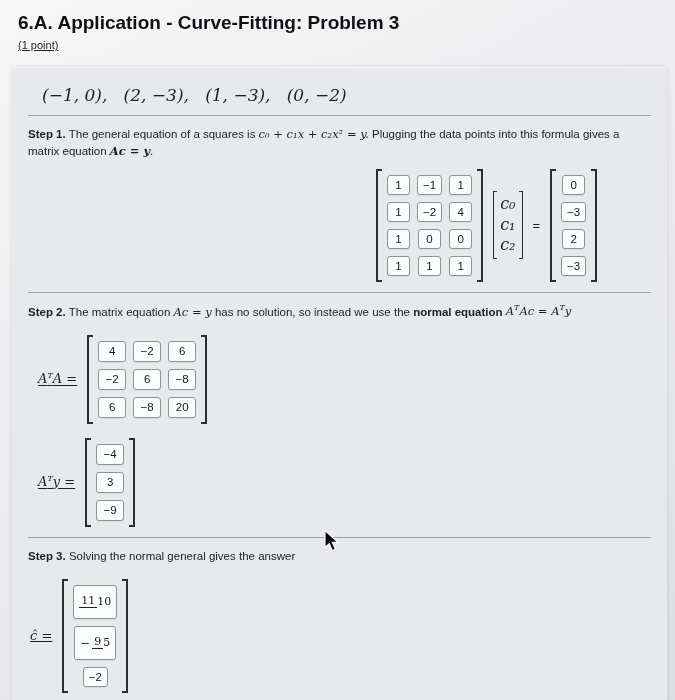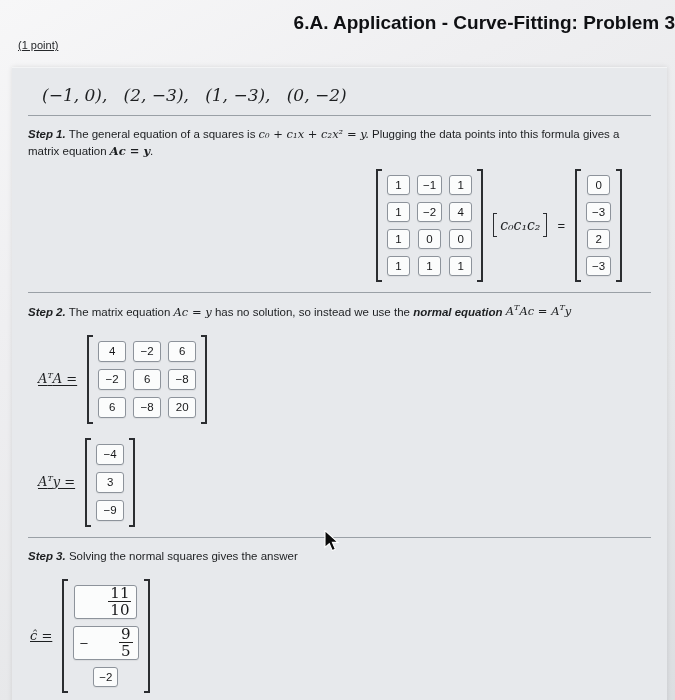--- a/index.html
+++ b/index.html
@@ -4,32 +4,32 @@
 <style>
   * { box-sizing: border-box; }
   html, body { margin: 0; padding: 0; }
   body {
     width: 675px; height: 700px; overflow: hidden; position: relative;
     font-family: "Liberation Sans", "DejaVu Sans", sans-serif;
     color: #1d1f21;
     background: linear-gradient(150deg, #f7f7f8 0%, #efeff1 30%, #e6e7e9 70%, #dcdee1 100%);
   }
   .header { padding: 12px 0 0 18px; }
-  .title { font-size: 19px; font-weight: 700; color: #0f1013; text-align: right; }
+  .title { font-size: 19px; font-weight: 700; color: #0f1013; }
   .points { font-size: 11px; margin-top: 5px; color: #26282b; text-decoration: underline; }
   .panel {
     margin: 16px 8px 0 12px;
     background: #e7e9ec;
     border-top: 1px solid #f3f4f5;
     box-shadow: 0 0 5px rgba(0,0,0,.10);
     padding: 12px 16px 16px;
     font-size: 11.5px;
   }
   .math { font-family: "DejaVu Serif", "Liberation Serif", serif; font-style: italic; }
-  .bold { font-weight: 700; font-style: italic; }
+  .bold { font-weight: 700; }
   hr.divider { border: none; border-top: 1px solid #9aa0a6; margin: 10px 0; }
   .pts-list { font-size: 17px; margin: 5px 0 2px 14px; white-space: pre; }
   .step-line { line-height: 1.5; }
   sup.t { font-size: 8px; font-style: italic; }
   .eq-row { display: flex; align-items: center; gap: 8px; margin: 8px 0 2px 348px; width: max-content; }
   .matrix { display: inline-flex; align-items: stretch; }
   .brk { width: 6px; border: 2px solid #2b2d30; }
   .brk.l { border-right: none; }
   .brk.r { border-left: none; }
   .brk.thin { border-width: 1.5px; width: 4px; }
@@ -39,25 +39,25 @@
   .abox {
     min-width: 23px; height: 20px; padding: 0 5px;
     display: inline-flex; align-items: center; justify-content: center;
     background: #fbfcfc; border: 1px solid #8d939b; border-radius: 3px;
     font-size: 11.5px; color: #17181a;
     box-shadow: 0 1px 1px rgba(0,0,0,.06);
   }
   .abox.w2 { min-width: 28px; height: 21px; }
   .abox.tall { height: 34px; min-width: 30px; }
   .cvec { margin-left: 2px; }
-  .cstack { display: flex; justify-content: center; padding: 3px 3px; font-size: 14px; line-height: 1.3; }
+  .cstack { display: flex; flex-direction: column; justify-content: center; padding: 3px 3px; font-size: 16px; line-height: 1.3; }
   .eqsign { font-size: 13px; margin: 0 2px; }
   .lab-row { display: flex; align-items: center; gap: 10px; margin: 14px 0 0 10px; width: max-content; }
   .mlabel { font-size: 13px; white-space: nowrap; text-decoration: underline; }
-  .frac { display: inline-flex; flex-direction: column; align-items: center; line-height: 1.1; font-size: 15px; font-family: "DejaVu Serif", serif; margin-left: 28px; }
+  .frac { display: inline-flex; flex-direction: row; align-items: center; line-height: 1.1; font-size: 11px; font-family: "DejaVu Serif", serif; }
   .frac .fn { border-bottom: 1px solid #222; padding: 0 2px; }
   .fsign { margin-right: 2px; font-family: "DejaVu Serif", serif; }
   .cursor { position: absolute; left: 324px; top: 530px; }
 </style>
 </head>
 <body>
 
 <div class="header">
   <div class="title">6.A. Application - Curve-Fitting: Problem 3</div>
   <div class="points">(1 point)</div>
@@ -143,21 +143,21 @@
         <span class="abox w2">−4</span>
         <span class="abox w2">3</span>
         <span class="abox w2">−9</span>
       </span>
       <span class="brk r"></span>
     </span>
   </div>
 
   <hr class="divider">
 
-  <div class="step-line"><span class="bold">Step 3.</span><span> Solving the normal squares gives the answer</span></div>
+  <div class="step-line"><span class="bold">Step 3.</span><span> Solving the normal general gives the answer</span></div>
 
   <div class="lab-row" style="margin-left:2px">
     <span class="mlabel math">ĉ =</span>
     <span class="matrix">
       <span class="brk l"></span>
       <span class="cells c1">
         <span class="abox tall">
             <span class="frac">
               <span class="fn">11</span>
               <span>10</span>

